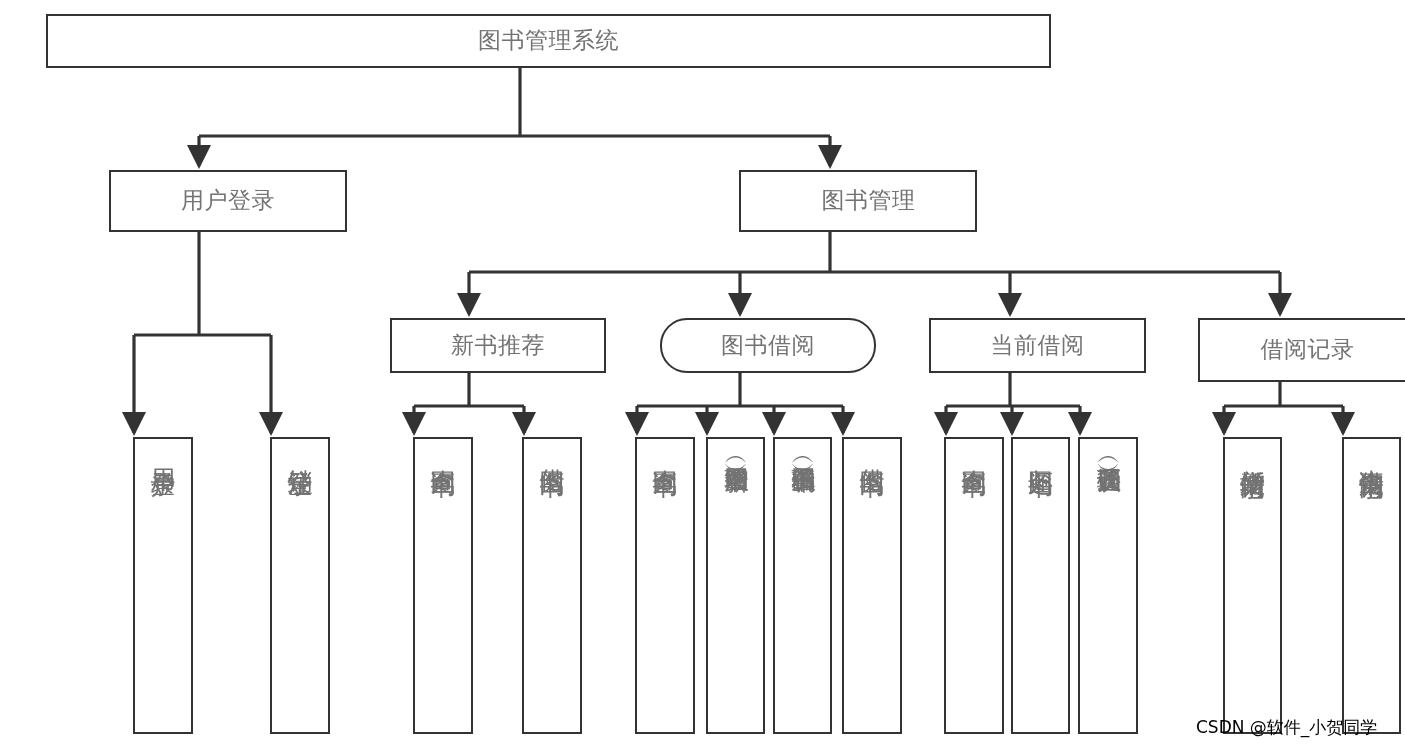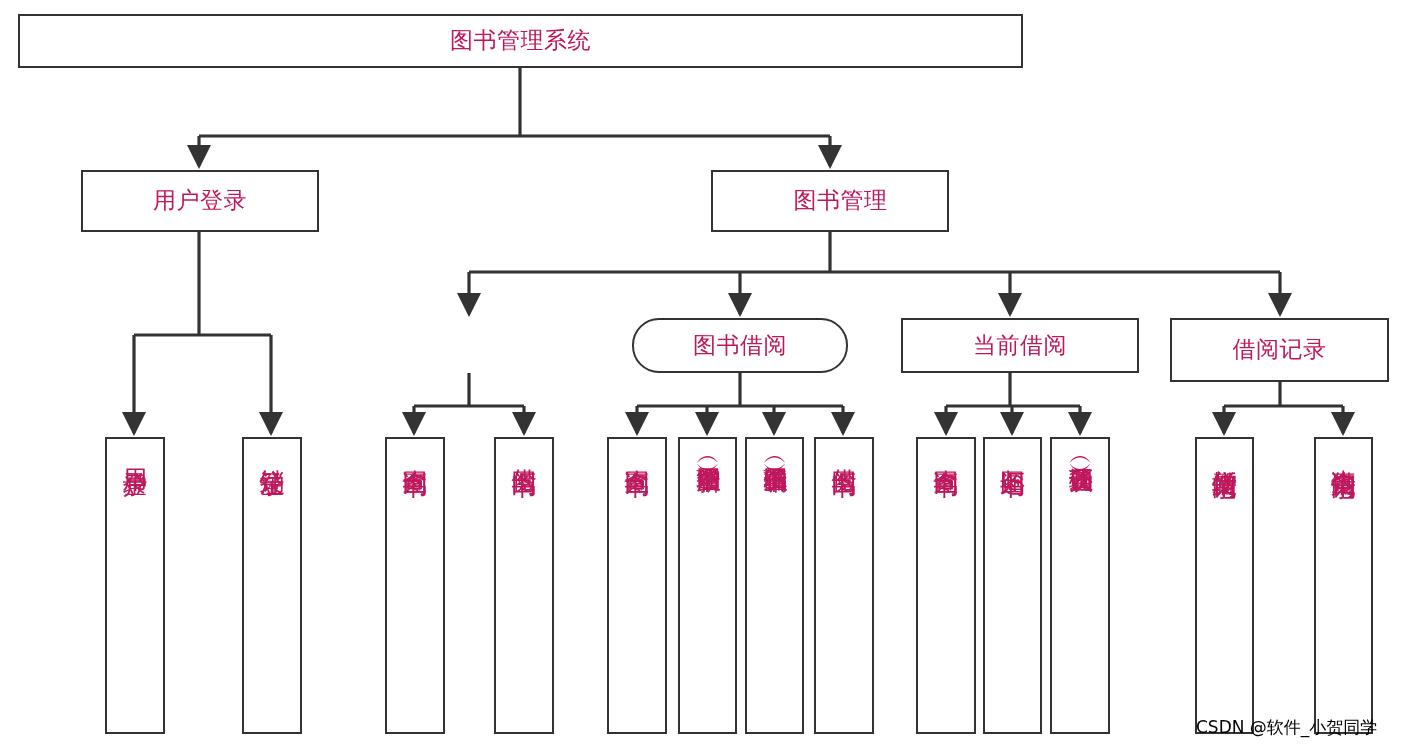--- a/index.html
+++ b/index.html
@@ -27,21 +27,22 @@
     height: 747px;
   }
   .node {
     position: absolute;
     box-sizing: border-box;
     border: 2.5px solid #333333;
     background: #ffffff;
     display: flex;
     align-items: center;
     justify-content: center;
-    color: #be185d;
+    color: #737373;
+    margin-left: 28px;
   }
   .node .label {
     display: block;
     text-align: center;
     line-height: 1.18;
     white-space: nowrap;
   }
   .node.horizontal .label {
     font-size: 23px;
     letter-spacing: 0.5px;
@@ -133,24 +134,27 @@
     <span class="label">图书管理系统</span>
   </div>
 
   <div class="node horizontal" style="left:81px; top:170px; width:238px; height:62px;">
     <span class="label">用户登录</span>
   </div>
   <div class="node horizontal" style="left:711px; top:170px; width:238px; height:62px;padding-left:21px;">
     <span class="label">图书管理</span>
   </div>
 
+  <div class="node horizontal" style="left:362px; top:318px; width:216px; height:55px;">
+    <span class="label">新书推荐</span>
+  </div>
   <div class="node horizontal" style="left:632px; top:318px; width:216px; height:55px;border-radius:27px;">
     <span class="label">图书借阅</span>
   </div>
-  <div class="node horizontal" style="left:901px; top:318px; width:238px; height:55px;align-items:center;">
+  <div class="node horizontal" style="left:901px; top:318px; width:217px; height:55px;align-items:center;">
     <span class="label">当前借阅</span>
   </div>
   <div class="node horizontal" style="left:1170px; top:318px; width:219px; height:64px;">
     <span class="label">借阅记录</span>
   </div>
 
   <div class="node vertical" style="left:105px; top:437px; width:60px; height:297px;">
     <span class="label">用户登录</span>
   </div>
   <div class="node vertical" style="left:242px; top:437px; width:60px; height:297px;">

